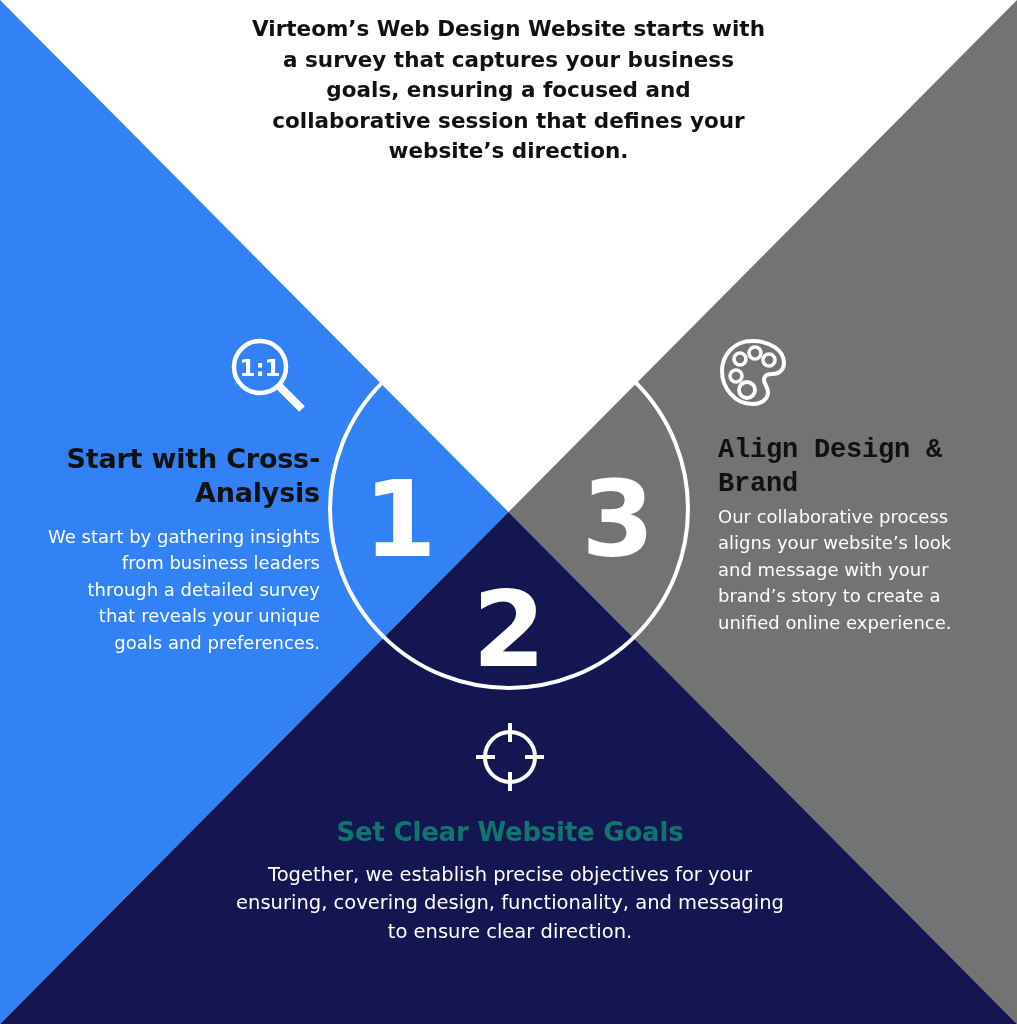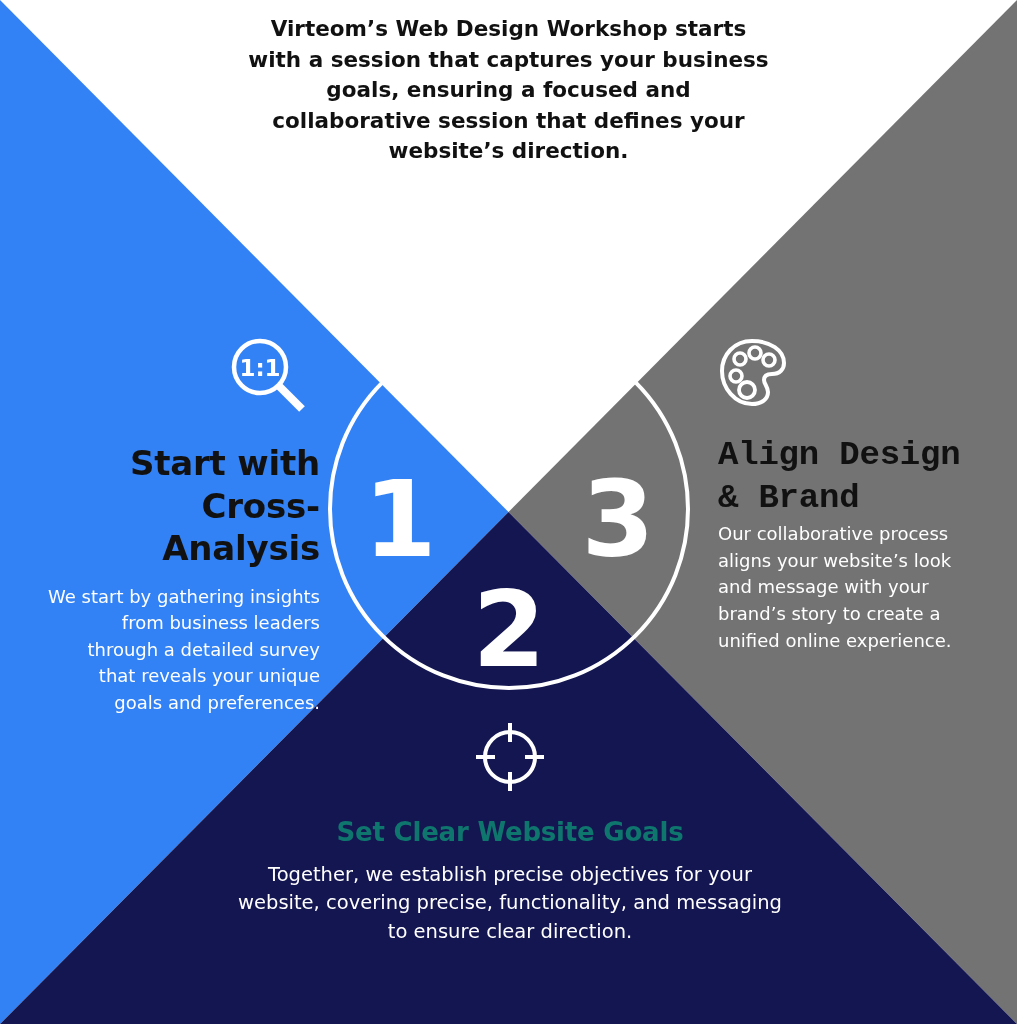--- a/index.html
+++ b/index.html
@@ -53,21 +53,21 @@
     display: block;
     line-height: 0;
     text-decoration: underline;
   }
   .panel-left .panel-icon { text-align: right; padding-right: 8px; }
   .panel-right .panel-icon { text-align: left; }
   .panel-bottom .panel-icon { text-align: center; }
 
   .panel-title {
     margin: 0;
-    font-size: 34px;
+    font-size: 27px;
     font-weight: bold;
     line-height: 1.25;
     letter-spacing: -0.2px;
   }
   .panel-left .panel-title,
   .panel-right .panel-title { color: #111111; }
   .panel-bottom .panel-title { color: #0f766e; font-size: 26px; }
 
   .panel-left .panel-title { margin-top: 24px; }
   .panel-right .panel-title { margin-top: 24px; font-family: Liberation Mono, monospace; }
@@ -131,21 +131,21 @@
 
 <div id="infographic">
 
   <svg class="bg-layer" viewBox="0 0 1017 1024" preserveAspectRatio="none">
     <rect x="0" y="0" width="1017" height="1024" fill="#FFFFFF"></rect>
     <polygon points="0,0 508.5,512 0,1024" fill="#3382F5"></polygon>
     <polygon points="1017,0 508.5,512 1017,1024" fill="#737373"></polygon>
     <polygon points="0,1024 508.5,512 1017,1024" fill="#141652"></polygon>
   </svg>
 
-  <p class="header-text">Virteom’s Web Design Workshop starts with a session that captures your business goals, ensuring a focused and collaborative session that defines your website’s direction.</p>
+  <p class="header-text">Virteom’s Web Design Website starts with a survey that captures your business goals, ensuring a focused and collaborative session that defines your website’s direction.</p>
 
   <div class="center-ring"></div>
 
   <div class="step-number num-1">1</div>
   <div class="step-number num-2">2</div>
   <div class="step-number num-3">3</div>
 
   <div class="panel panel-left">
     <span class="panel-icon">
       <svg width="84" height="82" viewBox="0 0 84 82" style="display:inline-block;">
@@ -184,16 +184,16 @@
     <span class="panel-icon">
       <svg width="78" height="78" viewBox="0 0 78 78" style="display:inline-block;">
         <circle cx="39" cy="39" r="25" fill="none" stroke="#FFFFFF" stroke-width="4"></circle>
         <line x1="39" y1="5" x2="39" y2="24" stroke="#FFFFFF" stroke-width="4"></line>
         <line x1="39" y1="54" x2="39" y2="73" stroke="#FFFFFF" stroke-width="4"></line>
         <line x1="5" y1="39" x2="24" y2="39" stroke="#FFFFFF" stroke-width="4"></line>
         <line x1="54" y1="39" x2="73" y2="39" stroke="#FFFFFF" stroke-width="4"></line>
       </svg>
     </span>
     <h2 class="panel-title">Set Clear Website Goals</h2>
-    <p class="panel-body">Together, we establish precise objectives for your website, covering precise, functionality, and messaging to ensure clear direction.</p>
+    <p class="panel-body">Together, we establish precise objectives for your ensuring, covering design, functionality, and messaging to ensure clear direction.</p>
   </div>
 
 </div>
 
 </body></html>

